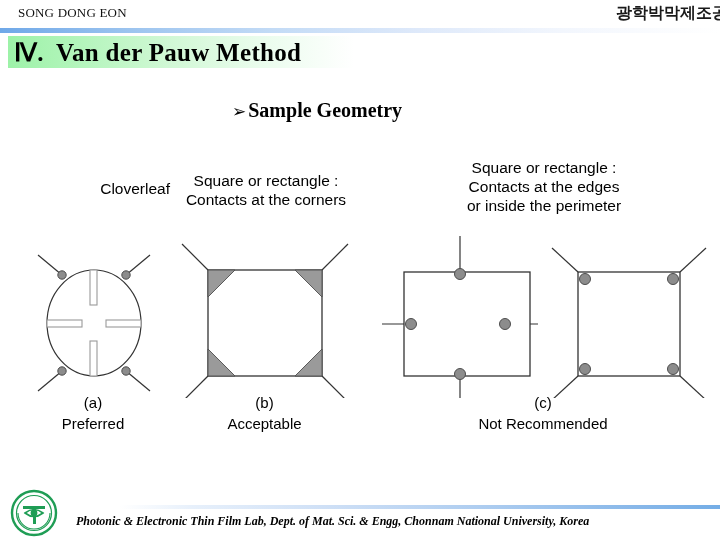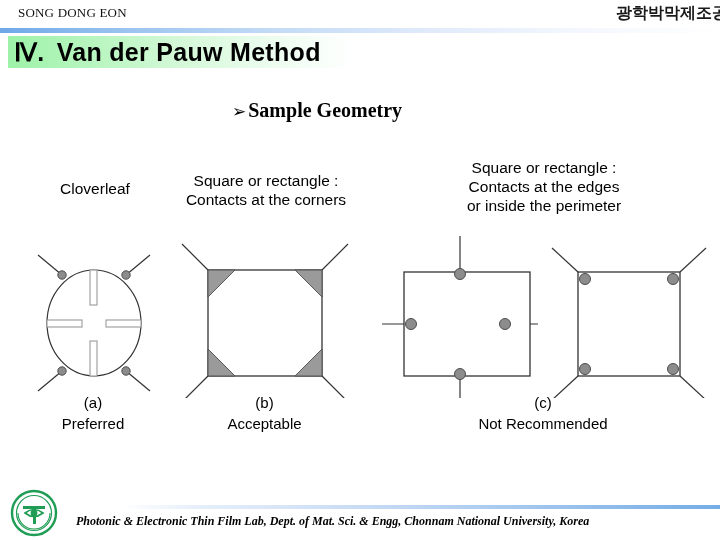--- a/index.html
+++ b/index.html
@@ -52,21 +52,21 @@
   #title-block {
     position: absolute;
     left: 8px; top: 36px;
     width: 346px; height: 32px;
     background: linear-gradient(to right,
       #9df2a8 0%, #b5f5bd 22%, #d2f8d6 48%, #e9fcec 72%, #ffffff 100%);
   }
   #title-text {
     position: absolute;
     left: 14px; top: 38px;
-    font-family: Liberation Sans, sans-serif;
+    font-family: Liberation Serif, serif;
     font-size: 25px;
     font-weight: bold;
     color: #000000;
     white-space: nowrap;
     letter-spacing: 0.3px;
   }
   #title-numeral { margin-right: 12px; font-weight: bold; }
 
   
   #subheading {
@@ -89,21 +89,21 @@
   
   .caption {
     position: absolute;
     font-family: "Liberation Sans", sans-serif;
     font-size: 15.5px;
     color: #000000;
     text-align: center;
     line-height: 19px;
     white-space: pre-line;
   }
-  #caption-a { left: 20px;  top: 179px; width: 150px; }
+  #caption-a { left: 20px;  top: 179px; width: 150px; text-align: right; }
   #caption-b { left: 166px; top: 171px; width: 200px; }
   #caption-c { left: 418px; top: 158px; width: 252px; }
 
   
   .fig-label {
     position: absolute;
     font-family: "Liberation Sans", sans-serif;
     font-size: 15px;
     color: #000000;
     text-align: center;

